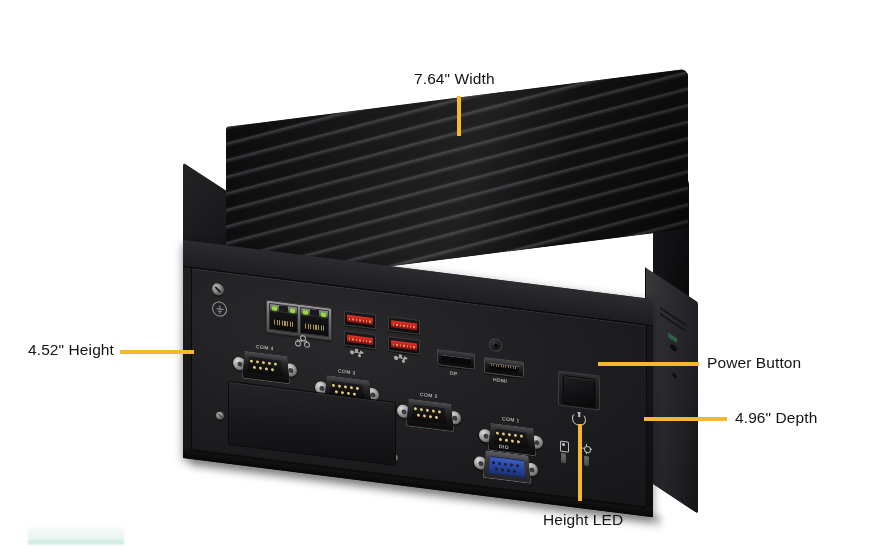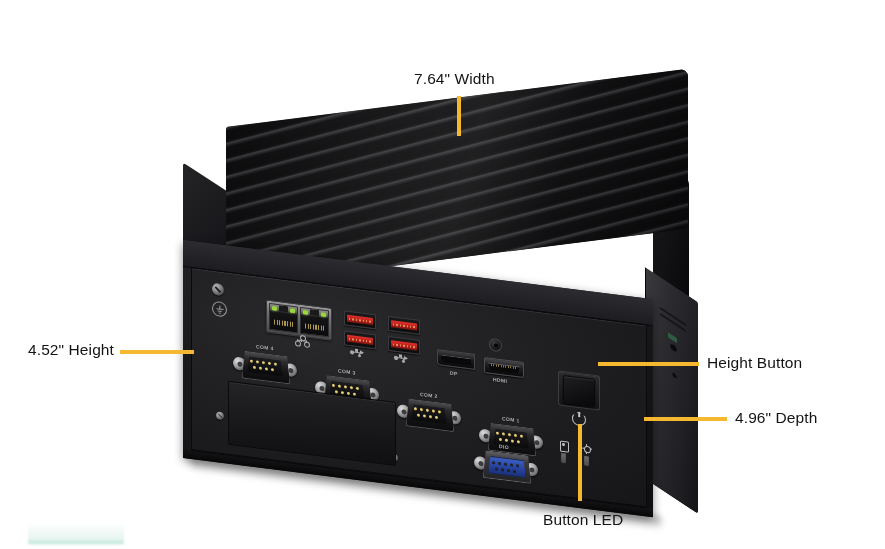--- a/index.html
+++ b/index.html
@@ -862,24 +862,24 @@
       </div>
     </div>
   </div>
 
   <div class="callout-label" style="left:414px; top:70px;">7.64" Width</div>
   <div class="leader v" style="left:457px; top:96px; height:40px;"></div>
 
   <div class="callout-label" style="left:28px; top:341px;">4.52" Height</div>
   <div class="leader h" style="left:120px; top:350px; width:74px;"></div>
 
-  <div class="callout-label" style="left:707px; top:354px;">Height Button</div>
+  <div class="callout-label" style="left:707px; top:354px;">Power Button</div>
   <div class="leader h" style="left:598px; top:362px; width:101px;"></div>
 
   <div class="callout-label" style="left:735px; top:409px;">4.96" Depth</div>
   <div class="leader h" style="left:644px; top:417px; width:83px;"></div>
 
-  <div class="callout-label" style="left:543px; top:511px;">Button LED</div>
+  <div class="callout-label" style="left:543px; top:511px;">Height LED</div>
   <div class="leader v" style="left:578px; top:424px; height:77px;"></div>
 
   <div class="watermark"></div>
 
 </div>
 
 </body></html>

